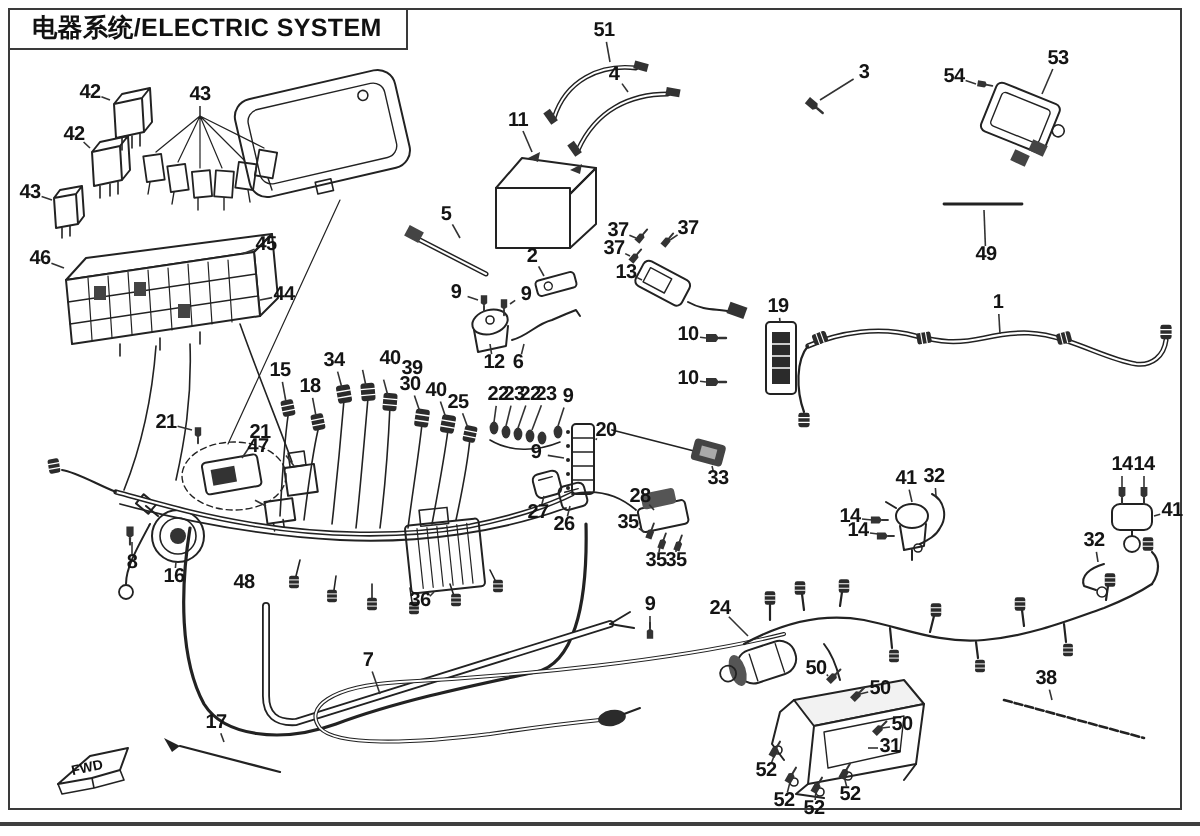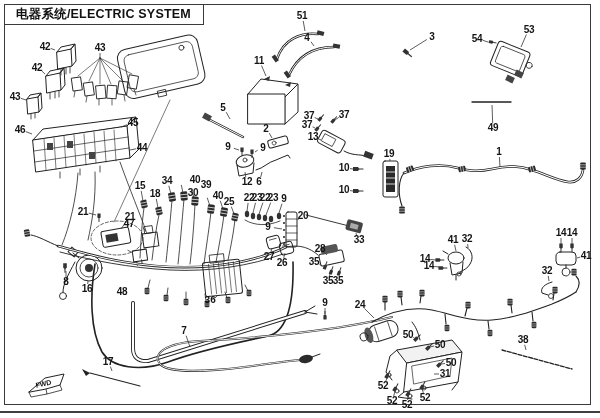--- a/index.html
+++ b/index.html
@@ -483,33 +483,33 @@
       <div class="callout" style="left: 133px; top: 123px; color: rgb(20, 20, 20);">45</div>
       <div class="callout" style="left: 83px; top: 212px; color: rgb(20, 20, 20);">21</div>
       <div class="callout" style="left: 130px; top: 217px; color: rgb(20, 20, 20);">21</div>
       <div class="callout" style="left: 129px; top: 224px; color: rgb(20, 20, 20);">47</div>
       <div class="callout" style="left: 122px; top: 248px; color: rgb(20, 20, 20); margin-top: 44px;">48</div>
       <div class="callout" style="left: 140px; top: 186px; color: rgb(20, 20, 20);">15</div>
       <div class="callout" style="left: 155px; top: 194px; color: rgb(20, 20, 20);">18</div>
       <div class="callout" style="left: 167px; top: 181px; color: rgb(20, 20, 20);">34</div>
       <div class="callout" style="left: 180px; top: 180px; color: rgb(20, 20, 20); margin-left: 15px;">40</div>
       <div class="callout" style="left: 190px; top: 185px; color: rgb(20, 20, 20); margin-left: 16px;">39</div>
-      <div class="callout" style="left: 193px; top: 193px; color: rgb(20, 20, 20);">30</div>
+      <div class="callout" style="left: 205px; top: 193px; color: rgb(20, 20, 20);">30</div>
       <div class="callout" style="left: 218px; top: 196px; color: rgb(20, 20, 20);">40</div>
       <div class="callout" style="left: 229px; top: 202px; color: rgb(20, 20, 20);">25</div>
       <div class="callout" style="left: 249px; top: 198px; color: rgb(20, 20, 20);">22</div>
       <div class="callout" style="left: 257px; top: 198px; color: rgb(20, 20, 20);">23</div>
       <div class="callout" style="left: 265px; top: 198px; color: rgb(20, 20, 20);">22</div>
       <div class="callout" style="left: 273px; top: 198px; color: rgb(20, 20, 20);">23</div>
       <div class="callout" style="left: 284px; top: 199px; color: rgb(20, 20, 20);">9</div>
       <div class="callout" style="left: 303px; top: 216px; color: rgb(20, 20, 20);">20</div>
       <div class="callout" style="left: 268px; top: 227px; color: rgb(20, 20, 20);">9</div>
       <div class="callout" style="left: 269px; top: 257px; color: rgb(20, 20, 20);">27</div>
       <div class="callout" style="left: 282px; top: 263px; color: rgb(20, 20, 20);">26</div>
-      <div class="callout" style="left: 210px; top: 301px; color: rgb(20, 20, 20); font-family: Liberation Mono, monospace;">36</div>
+      <div class="callout" style="left: 210px; top: 301px; color: rgb(20, 20, 20);">36</div>
       <div class="callout" style="left: 359px; top: 240px; color: rgb(20, 20, 20);">33</div>
       <div class="callout" style="left: 320px; top: 249px; color: rgb(20, 20, 20);">28</div>
       <div class="callout" style="left: 314px; top: 262px; color: rgb(20, 20, 20);">35</div>
       <div class="callout" style="left: 328px; top: 281px; color: rgb(20, 20, 20);">35</div>
       <div class="callout" style="left: 338px; top: 281px; color: rgb(20, 20, 20);">35</div>
       <div class="callout" style="left: 325px; top: 303px; color: rgb(20, 20, 20);">9</div>
       <div class="callout" style="left: 360px; top: 305px; color: rgb(20, 20, 20);">24</div>
       <div class="callout" style="left: 66px; top: 282px; color: rgb(20, 20, 20);">8</div>
       <div class="callout" style="left: 87px; top: 289px; color: rgb(20, 20, 20);">16</div>
       <div class="callout" style="left: 184px; top: 331px; color: rgb(20, 20, 20);">7</div>

